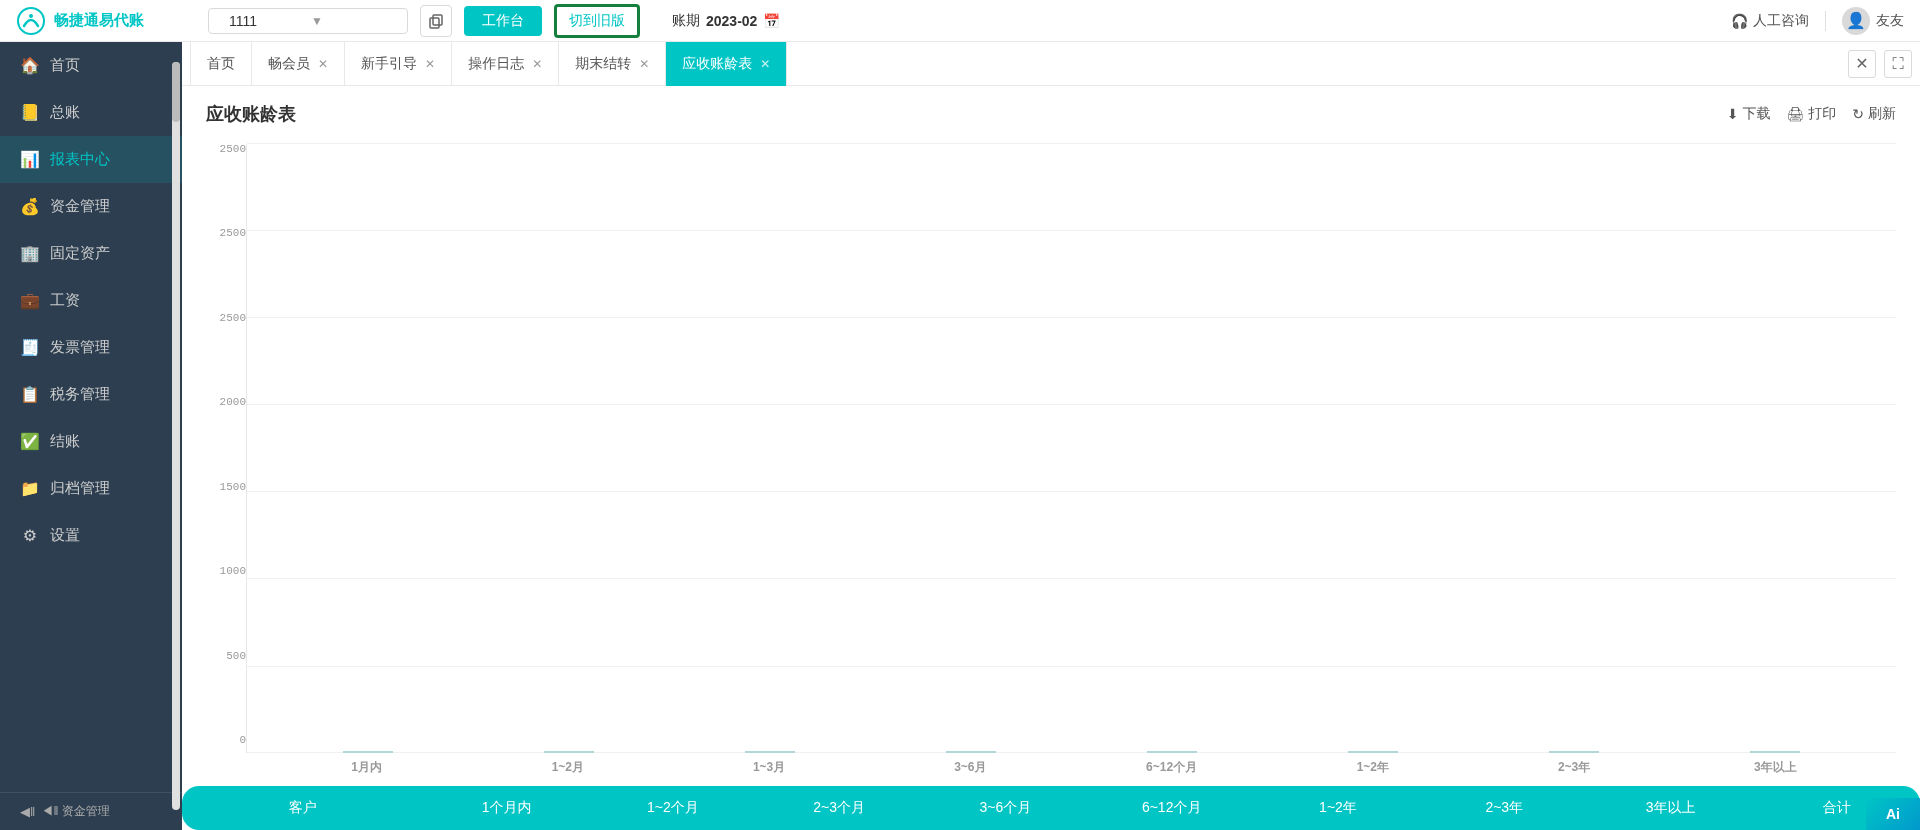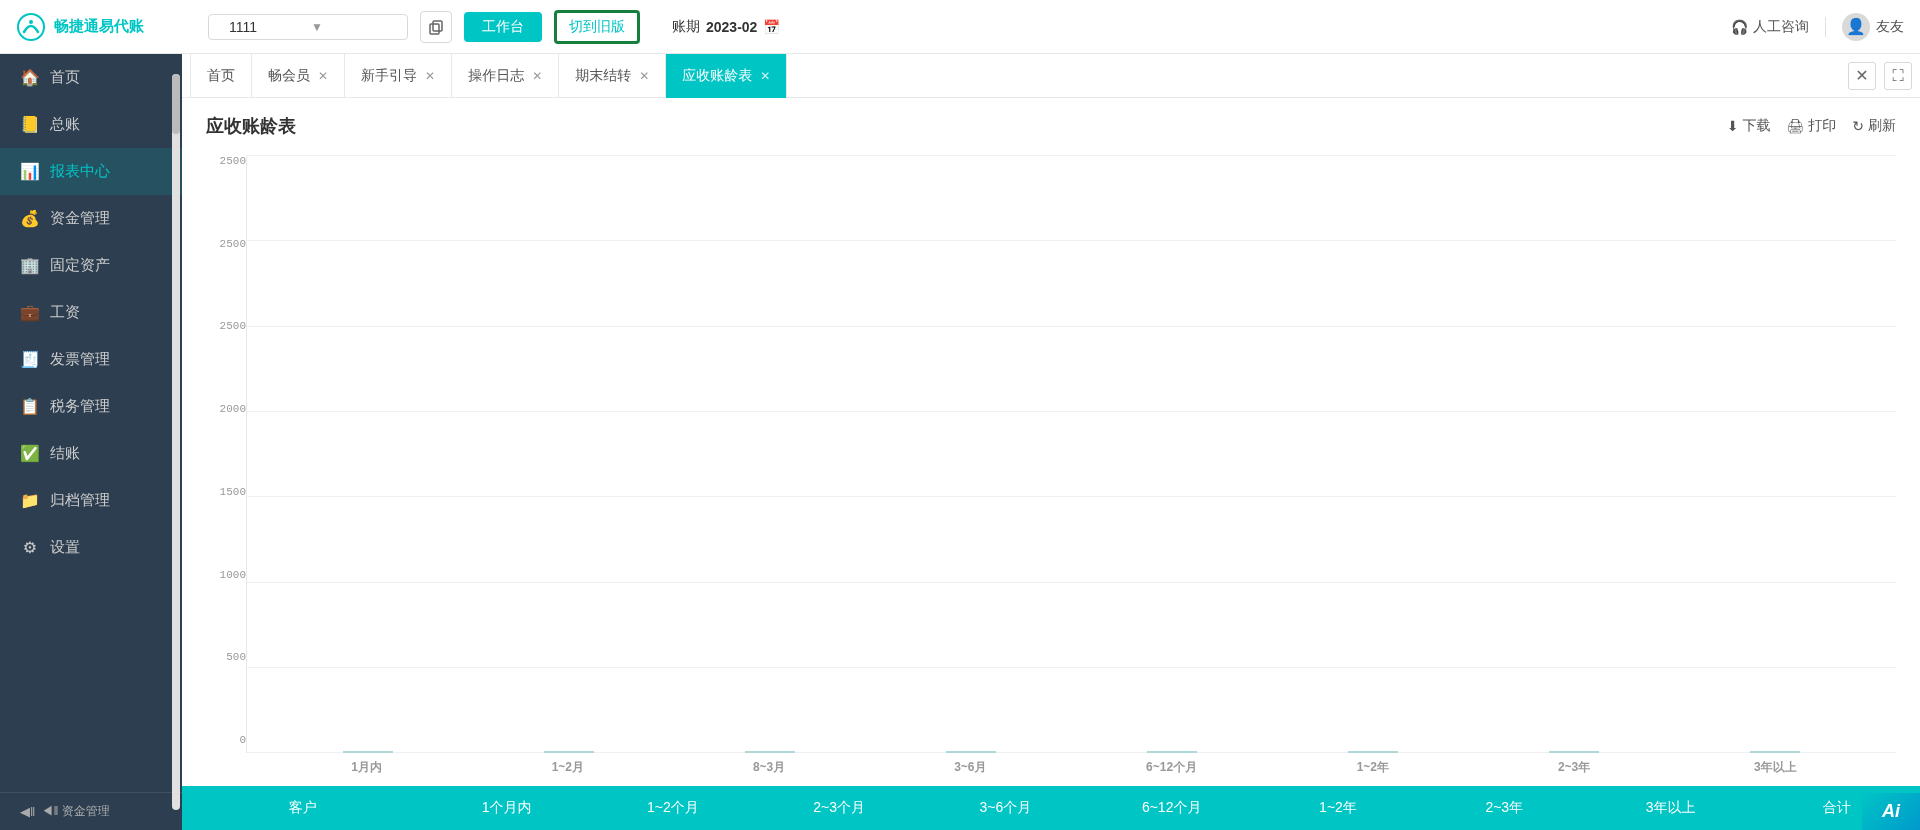--- a/index.html
+++ b/index.html
@@ -1,20 +1,20 @@
 <!DOCTYPE html>
 <html><head>
   <meta charset="utf-8">
   <style>
     * { box-sizing: border-box; margin: 0; padding: 0; }
     body { font-family: 'Microsoft YaHei', Arial, sans-serif; font-size: 14px; background: #f0f2f5; display: flex; flex-direction: column; height: 830px; overflow: hidden; }
 
     
     .top-header {
-      height: 54px;
+      height: 42px;
       background: #fff;
       display: flex;
       align-items: center;
       padding: 0 16px;
       border-bottom: 1px solid #e8e8e8;
       flex-shrink: 0;
       gap: 12px;
     }
     .logo-area {
       width: 180px;
@@ -354,42 +354,42 @@
       font-weight: bold;
     }
 
     
     .table-header {
       height: 44px;
       background: #00c5c5;
       display: flex;
       align-items: center;
       flex-shrink: 0;
+      border-radius: 17px;
     }
     .th-cell {
       flex: 1;
       color: #fff;
       text-align: center;
       font-size: 14px;
       padding: 0 8px;
       font-weight: 500;
     }
     .th-cell:first-child { flex: 1.5; }
 
     
     .ai-badge {
       position: fixed;
       bottom: 0;
       right: 0;
       background: linear-gradient(135deg, #00c5c5, #0099cc);
       color: #fff;
       padding: 8px 20px;
-      font-size: 18px;
+      font-size: 14px;
       font-weight: bold;
-      font-style: italic;
       cursor: pointer;
     }
 
     
     .scroll-indicator {
       width: 8px;
       background: #e0e0e0;
       border-radius: 4px;
       position: absolute;
       right: 2px;
@@ -615,21 +615,21 @@
                 </div>
                 <div class="bar-group">
                   <div class="bar" style="height:40%;"></div>
                 </div>
               </div>
             </div>
 
             <div class="x-axis">
               <div class="x-label">1月内</div>
               <div class="x-label">1~2月</div>
-              <div class="x-label">8~3月</div>
+              <div class="x-label">1~3月</div>
               <div class="x-label">3~6月</div>
               <div class="x-label">6~12个月</div>
               <div class="x-label">1~2年</div>
               <div class="x-label">2~3年</div>
               <div class="x-label">3年以上</div>
             </div>
           </div>
         </div>
       </div>
 

